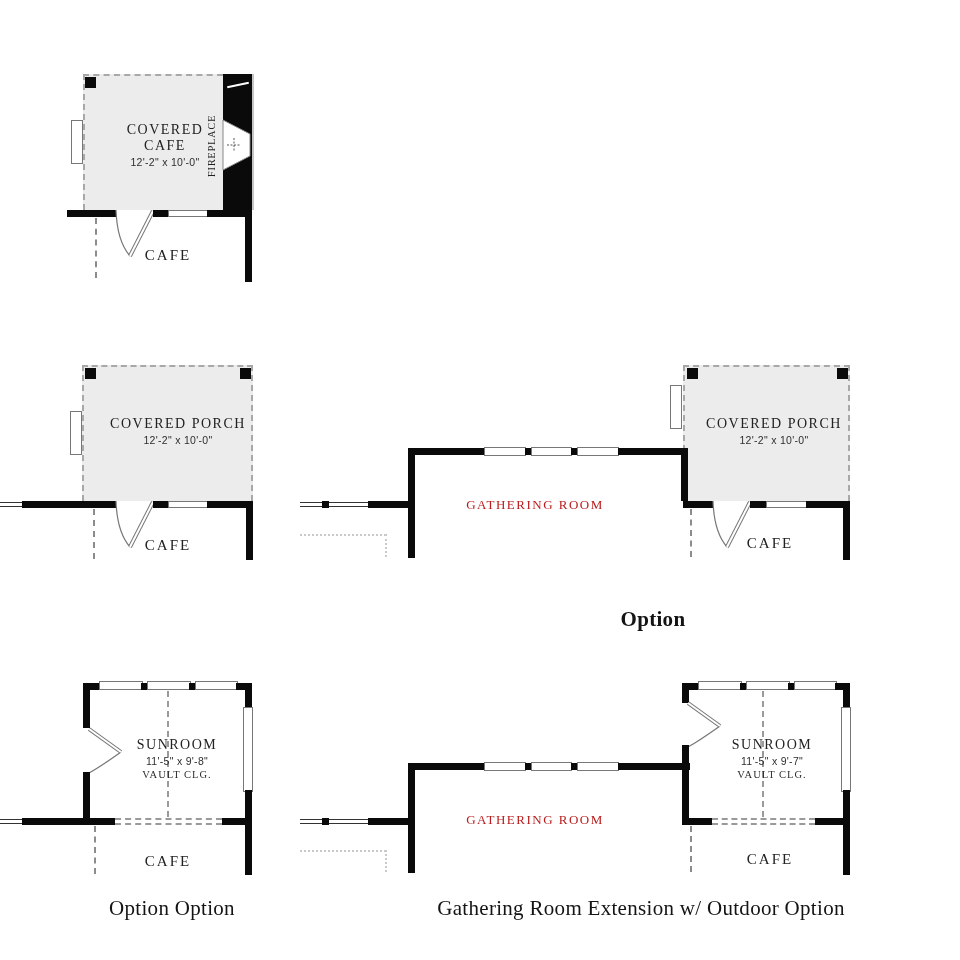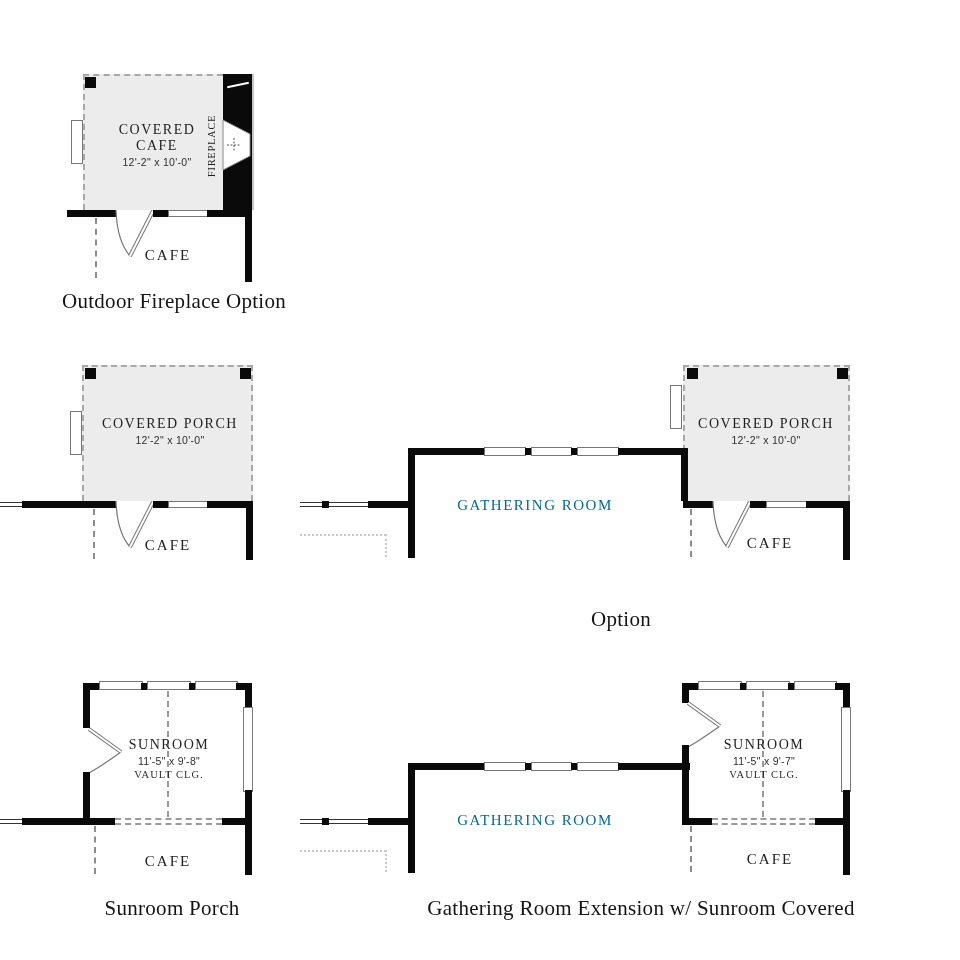--- a/index.html
+++ b/index.html
@@ -10,27 +10,27 @@
   .winbox{position:absolute;background:#fff;border:1px solid #777;box-sizing:border-box;}
   .winline{position:absolute;height:5px;background:#fff;border-top:1px solid #333;border-bottom:1px solid #333;box-sizing:border-box;}
   .post{position:absolute;background:#0a0a0a;}
   .roomfill{position:absolute;background:#ececec;box-sizing:border-box;}
   .sundash{position:absolute;width:0;border-left:2px dashed #9a9a9a;}
   .cafedash{position:absolute;width:0;border-left:2px dashed #8c8c8c;}
   .dot-h{position:absolute;height:0;border-top:2px dotted #c9c9c9;}
   .dot-v{position:absolute;width:0;border-left:2px dotted #c9c9c9;}
   .open-dash{position:absolute;height:7px;background:#fff;border-top:2px dashed #9a9a9a;border-bottom:2px dashed #9a9a9a;box-sizing:border-box;}
   .grayedge{position:absolute;background:#c6c6c6;}
-  .lbl{position:absolute;text-align:center;line-height:1.15;}
+  .lbl{position:absolute;text-align:center;line-height:1.15;margin-left:8px;}
   .room-name{font-size:14px;letter-spacing:1.5px;color:#222;}
   .room-name2{font-size:14px;letter-spacing:1.5px;color:#222;}
   .room-dims{font-family:"Liberation Sans","DejaVu Sans",sans-serif;font-size:10.5px;letter-spacing:0.3px;color:#2e2e2e;margin-top:2px;}
   .vault{font-size:10.5px;letter-spacing:1px;color:#2e2e2e;margin-top:2px;}
   .cafe{position:absolute;text-align:center;font-size:15px;letter-spacing:2px;color:#222;}
-  .gathering{position:absolute;text-align:center;font-size:15px;letter-spacing:1.5px;color:#0369a1;}
+  .gathering{position:absolute;text-align:center;font-size:13px;letter-spacing:1.5px;color:#b91c1c;}
   .plan-title{position:absolute;text-align:center;font-size:21px;color:#141414;letter-spacing:0.3px;}
   .vert-text{position:absolute;writing-mode:vertical-rl;transform:rotate(180deg);
              font-size:10px;letter-spacing:1px;color:#222;text-align:center;}
   .chamfer{position:absolute;border-top:2px solid #fff;transform:rotate(-12deg);}
   svg{display:block;}
 </style>
 </head>
 <body>
 
 <div id="canvas">
@@ -64,21 +64,20 @@
       <path d="M2,1 Q3,32 16,47" fill="none" stroke="#777" stroke-width="1.2"></path>
       <line x1="16" y1="47" x2="39" y2="2" stroke="#777" stroke-width="4"></line>
       <line x1="16" y1="47" x2="39" y2="2" stroke="#ffffff" stroke-width="2"></line>
     </svg>
     <div class="wall" style="left:153px;top:210px;width:17px;height:7px;"></div>
     <div class="winbox" style="left:168px;top:210px;width:40px;height:7px;"></div>
     <div class="wall" style="left:207px;top:210px;width:45px;height:7px;"></div>
     <div class="wall" style="left:245px;top:217px;width:7px;height:65px;"></div>
     <div class="cafedash" style="left:95px;top:218px;height:60px;"></div>
     <div class="cafe" style="left:128px;top:247px;width:80px;">CAFE</div>
-    <div class="plan-title" style="left:18px;top:289px;width:312px;">Outdoor Fireplace Option</div>
   </div>
 
   <div class="layer">
     <div class="roomfill" style="left:82px;top:365px;width:171px;height:136px;border-top:2px dashed #a8a8a8;border-left:2px dashed #a8a8a8;border-right:2px dashed #a8a8a8;"></div>
     <div class="post" style="left:85px;top:368px;width:11px;height:11px;"></div>
     <div class="post" style="left:240px;top:368px;width:11px;height:11px;"></div>
     <div class="winbox" style="left:70px;top:411px;width:12px;height:44px;"></div>
 
     <div class="lbl" style="left:90px;top:416px;width:160px;">
       <div class="room-name">COVERED PORCH</div>
@@ -138,21 +137,21 @@
       <line x1="16" y1="47" x2="39" y2="2" stroke="#777" stroke-width="4"></line>
       <line x1="16" y1="47" x2="39" y2="2" stroke="#ffffff" stroke-width="2"></line>
     </svg>
     <div class="wall" style="left:750px;top:501px;width:18px;height:7px;"></div>
     <div class="winbox" style="left:766px;top:501px;width:42px;height:7px;"></div>
     <div class="wall" style="left:806px;top:501px;width:44px;height:7px;"></div>
     <div class="wall" style="left:843px;top:508px;width:7px;height:52px;"></div>
     <div class="cafedash" style="left:690px;top:509px;height:48px;"></div>
     <div class="cafe" style="left:730px;top:535px;width:80px;">CAFE</div>
 
-    <div class="plan-title" style="left:368px;top:607px;width:506px;">Option</div>
+    <div class="plan-title" style="left:400px;top:607px;width:506px;font-weight:bold;">Option</div>
   </div>
 
   <div class="layer">
     <div class="wall" style="left:83px;top:683px;width:18px;height:7px;"></div>
     <div class="winbox" style="left:99px;top:681px;width:44px;height:9px;"></div>
     <div class="post" style="left:141px;top:683px;width:8px;height:7px;"></div>
     <div class="winbox" style="left:147px;top:681px;width:44px;height:9px;"></div>
     <div class="post" style="left:189px;top:683px;width:8px;height:7px;"></div>
     <div class="winbox" style="left:195px;top:681px;width:43px;height:9px;"></div>
     <div class="wall" style="left:236px;top:683px;width:16px;height:7px;"></div>
@@ -176,21 +175,21 @@
     <div class="wall" style="left:222px;top:818px;width:30px;height:7px;"></div>
 
     <div class="sundash" style="left:167px;top:691px;height:126px;"></div>
     <div class="lbl" style="left:102px;top:737px;width:134px;">
       <div class="room-name">SUNROOM</div>
       <div class="room-dims">11'-5" x 9'-8"</div>
       <div class="vault">VAULT CLG.</div>
     </div>
     <div class="cafedash" style="left:94px;top:826px;height:48px;"></div>
     <div class="cafe" style="left:128px;top:853px;width:80px;">CAFE</div>
-    <div class="plan-title" style="left:32px;top:896px;width:280px;">Sunroom Porch</div>
+    <div class="plan-title" style="left:32px;top:896px;width:280px;">Option Option</div>
   </div>
 
   <div class="layer">
     <div class="winline" style="left:300px;top:819px;width:22px;"></div>
     <div class="post" style="left:322px;top:818px;width:7px;height:7px;"></div>
     <div class="winline" style="left:329px;top:819px;width:39px;"></div>
     <div class="wall" style="left:368px;top:818px;width:47px;height:7px;"></div>
     <div class="wall" style="left:408px;top:763px;width:7px;height:110px;"></div>
 
     <div class="wall" style="left:408px;top:763px;width:78px;height:7px;"></div>
@@ -231,16 +230,16 @@
     <div class="wall" style="left:815px;top:818px;width:35px;height:7px;"></div>
 
     <div class="sundash" style="left:762px;top:691px;height:126px;"></div>
     <div class="lbl" style="left:697px;top:737px;width:134px;">
       <div class="room-name">SUNROOM</div>
       <div class="room-dims">11'-5" x 9'-7"</div>
       <div class="vault">VAULT CLG.</div>
     </div>
     <div class="cafedash" style="left:690px;top:826px;height:46px;"></div>
     <div class="cafe" style="left:730px;top:851px;width:80px;">CAFE</div>
-    <div class="plan-title" style="left:385px;top:896px;width:512px;">Gathering Room Extension w/ Sunroom Covered</div>
+    <div class="plan-title" style="left:385px;top:896px;width:512px;">Gathering Room Extension w/ Outdoor Option</div>
   </div>
 
 </div>
 
 </body></html>

